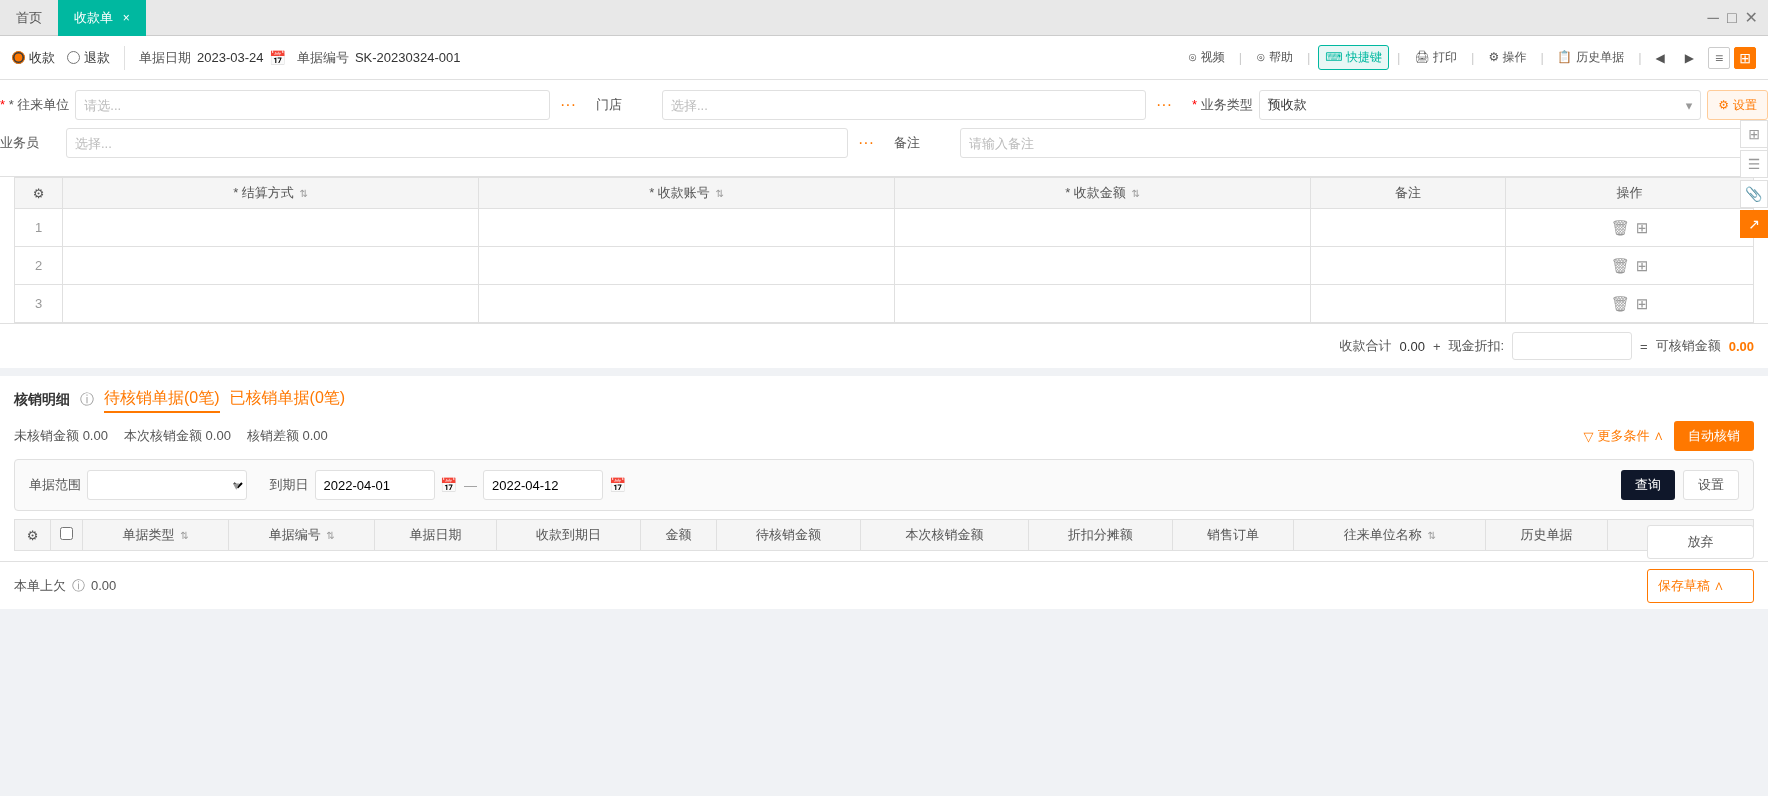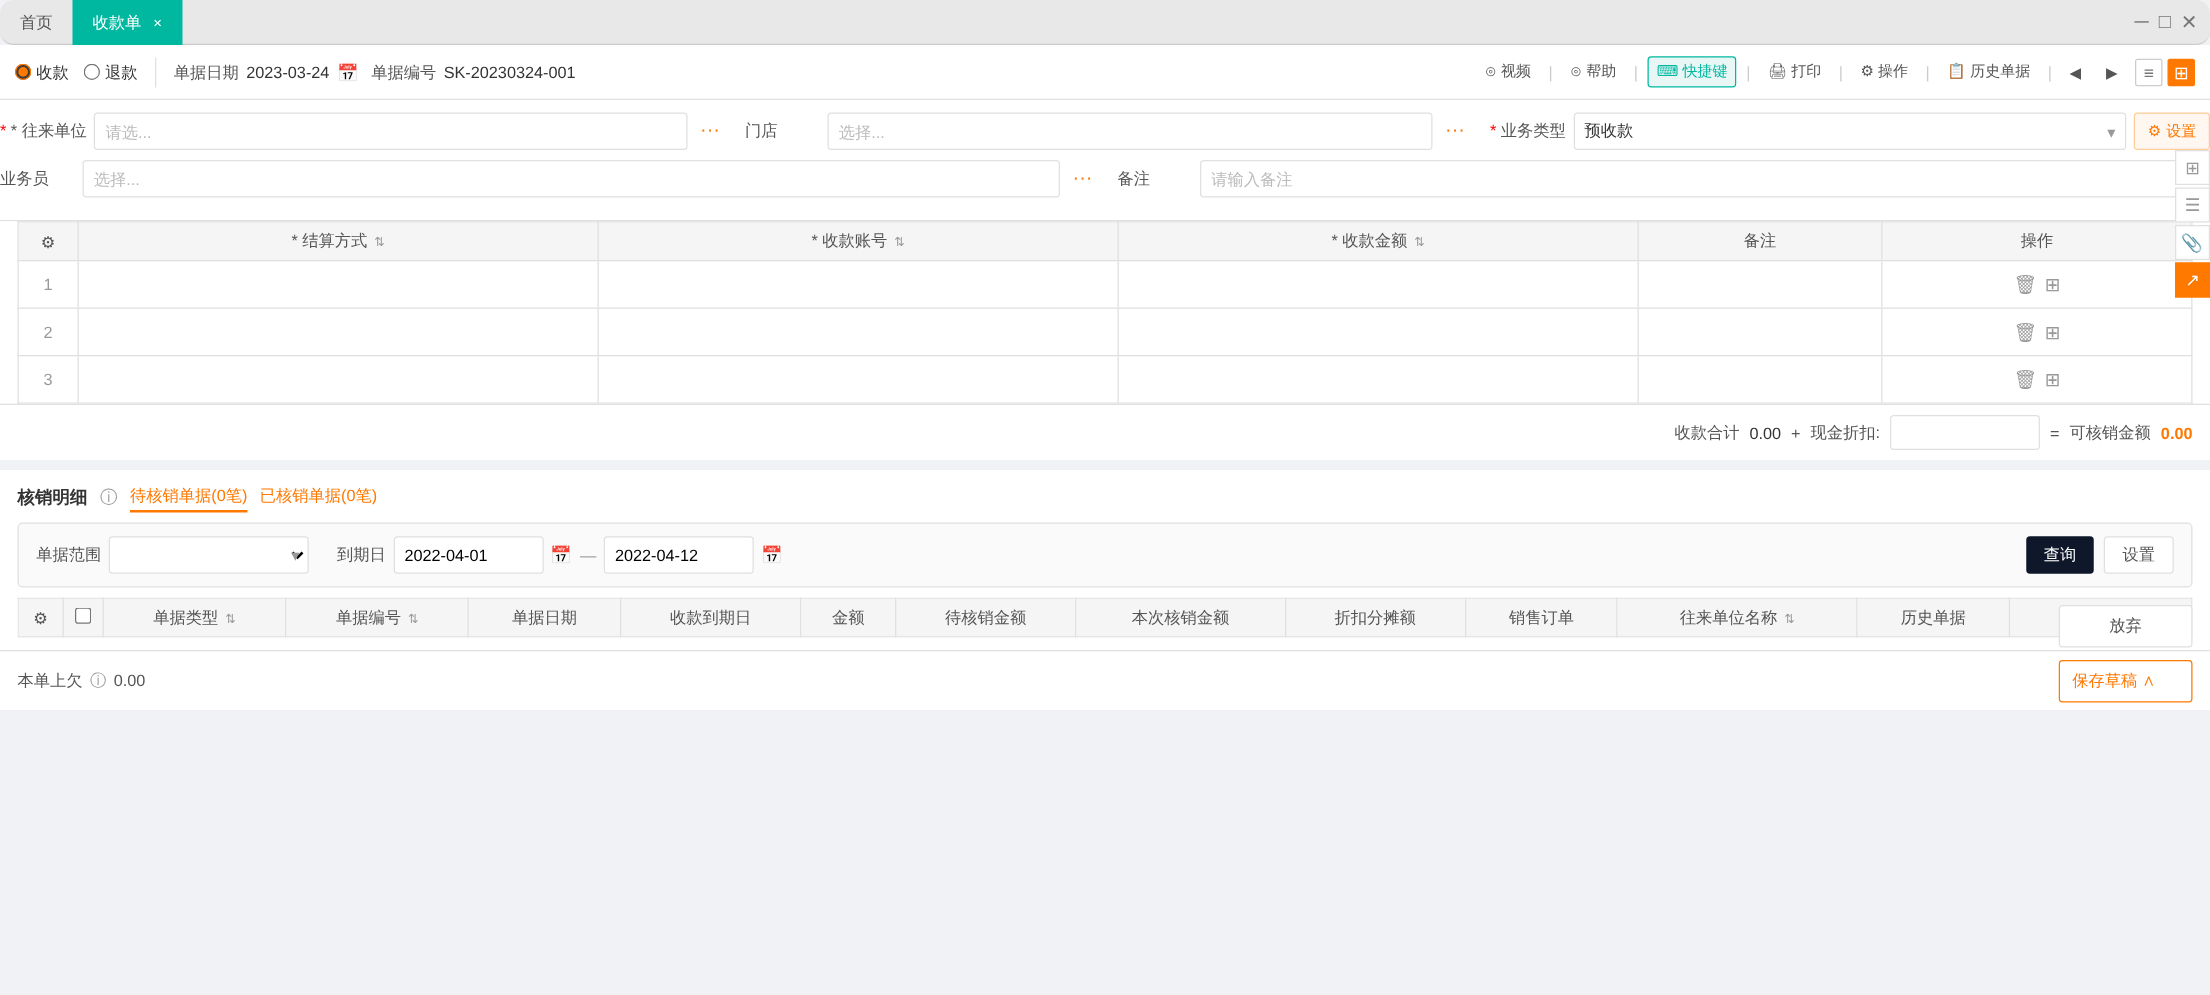--- a/index.html
+++ b/index.html
@@ -1,19 +1,19 @@
 <!DOCTYPE html>
 <html><head>
   <meta charset="utf-8">
   <style>
     * { box-sizing: border-box; margin: 0; padding: 0; }
     body { font-family: "Microsoft YaHei", Arial, sans-serif; font-size: 13px; background: #f0f2f5; color: #333; overflow: hidden; }
 
     
-    .tab-bar { display: flex; align-items: center; background: #e8e8e8; height: 36px; border-bottom: 1px solid #ccc; border-radius: 11px; }
+    .tab-bar { display: flex; align-items: center; background: #e8e8e8; height: 36px; border-bottom: 1px solid #ccc; }
     .tab-item { padding: 0 16px; height: 36px; line-height: 36px; cursor: pointer; font-size: 13px; color: #555; }
     .tab-item.active { background: #00b8a0; color: #fff; }
     .tab-item .close-x { margin-left: 6px; font-size: 12px; cursor: pointer; }
     .tab-bar-spacer { flex: 1; }
     .tab-bar-actions { display: flex; align-items: center; padding-right: 10px; gap: 8px; }
     .tab-bar-actions span { font-size: 16px; cursor: pointer; color: #777; }
 
     
     .toolbar { display: flex; align-items: center; background: #fff; padding: 6px 12px; border-bottom: 1px solid #e0e0e0; gap: 10px; min-height: 44px; }
     .radio-group { display: flex; gap: 12px; align-items: center; }
@@ -61,21 +61,21 @@
     .summary-input { border: 1px solid #e0e0e0; border-radius: 3px; padding: 4px 8px; width: 120px; height: 28px; font-size: 13px; outline: none; }
 
     
     .section-divider { height: 8px; background: #f0f2f5; }
 
     
     .hexiao-section { background: #fff; padding: 10px 14px; }
     .hexiao-header { display: flex; align-items: center; gap: 10px; margin-bottom: 8px; }
     .hexiao-title { font-size: 14px; font-weight: bold; color: #333; }
     .hexiao-info-icon { color: #999; cursor: pointer; font-size: 14px; }
-    .hexiao-tab { color: #ff7800; cursor: pointer; font-size: 13px; padding: 2px 0; border-bottom: 2px solid transparent; }
+    .hexiao-tab { color: #ff7800; cursor: pointer; font-size: 16px; padding: 2px 0; border-bottom: 2px solid transparent; }
     .hexiao-tab.active { border-bottom: 2px solid #ff7800; }
     .hexiao-stats { display: flex; align-items: center; gap: 16px; margin-bottom: 8px; font-size: 13px; }
     .hexiao-stat { color: #555; }
     .filter-btn { display: flex; align-items: center; gap: 4px; color: #ff7800; cursor: pointer; font-size: 13px; }
     .auto-hexiao-btn { background: #ff7800; color: #fff; border: none; border-radius: 3px; padding: 5px 14px; cursor: pointer; font-size: 13px; height: 30px; }
 
     
     .filter-row { display: flex; align-items: center; gap: 10px; padding: 8px 0; border: 1px solid #e0e0e0; border-radius: 4px; padding: 10px 14px; margin-bottom: 8px; background: #fafafa; }
     .filter-field { display: flex; align-items: center; gap: 6px; }
     .filter-label { color: #555; white-space: nowrap; }
@@ -293,20 +293,38 @@
 <div class="section-divider"></div>
 
 <div class="hexiao-section">
   <div class="hexiao-header">
     <span class="hexiao-title">核销明细</span>
     <span class="hexiao-info-icon">ⓘ</span>
     <span class="hexiao-tab active">待核销单据(0笔)</span>
     <span class="hexiao-tab">已核销单据(0笔)</span>
   </div>
 
+  <div class="hexiao-stats">
+    <span class="hexiao-stat">
+      未核销金额 <span>0.00</span>
+    </span>
+    <span class="hexiao-stat">
+      本次核销金额 <span>0.00</span>
+    </span>
+    <span class="hexiao-stat">
+      核销差额 <span>0.00</span>
+    </span>
+    <div style="margin-left:auto; display:flex; align-items:center; gap:10px;">
+      <span class="filter-btn">
+        <span>▽</span>
+        <span>更多条件 ∧</span>
+      </span>
+      <button class="auto-hexiao-btn">自动核销</button>
+    </div>
+  </div>
 
   <div class="filter-row">
     <div class="filter-field">
       <span class="filter-label">单据范围</span>
       <select class="filter-select">
         <option></option>
       </select>
       <span style="margin-left:-20px; color:#999; pointer-events:none;">▾</span>
     </div>
     <div class="filter-field" style="margin-left:20px">

